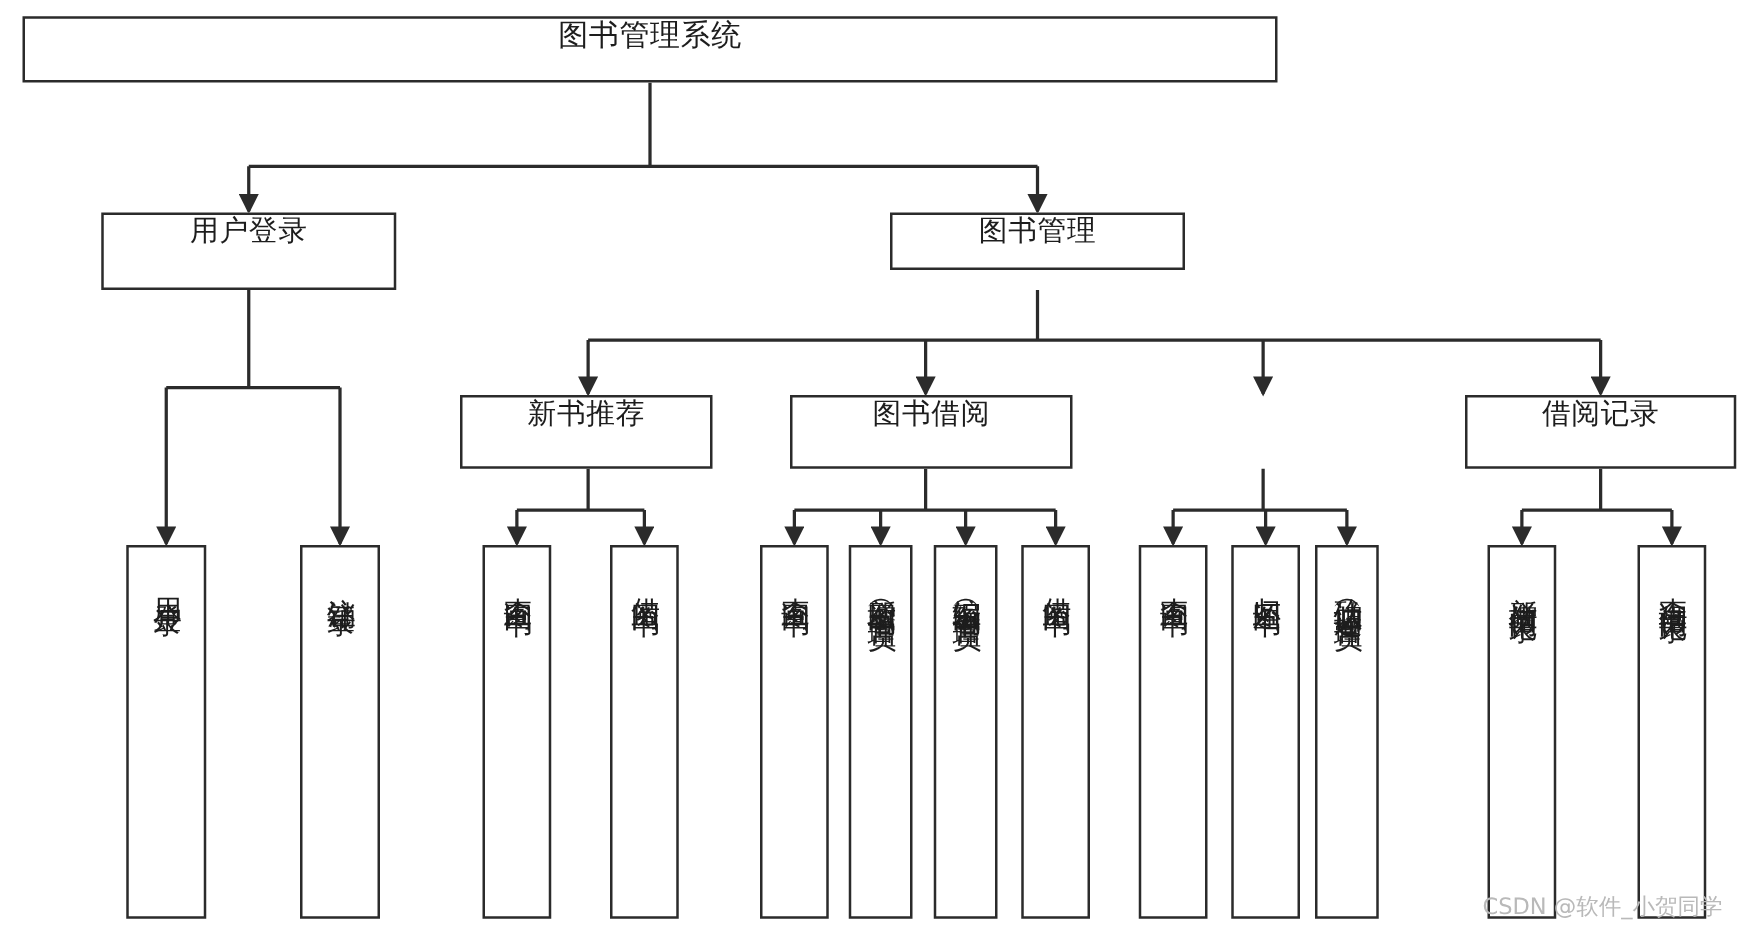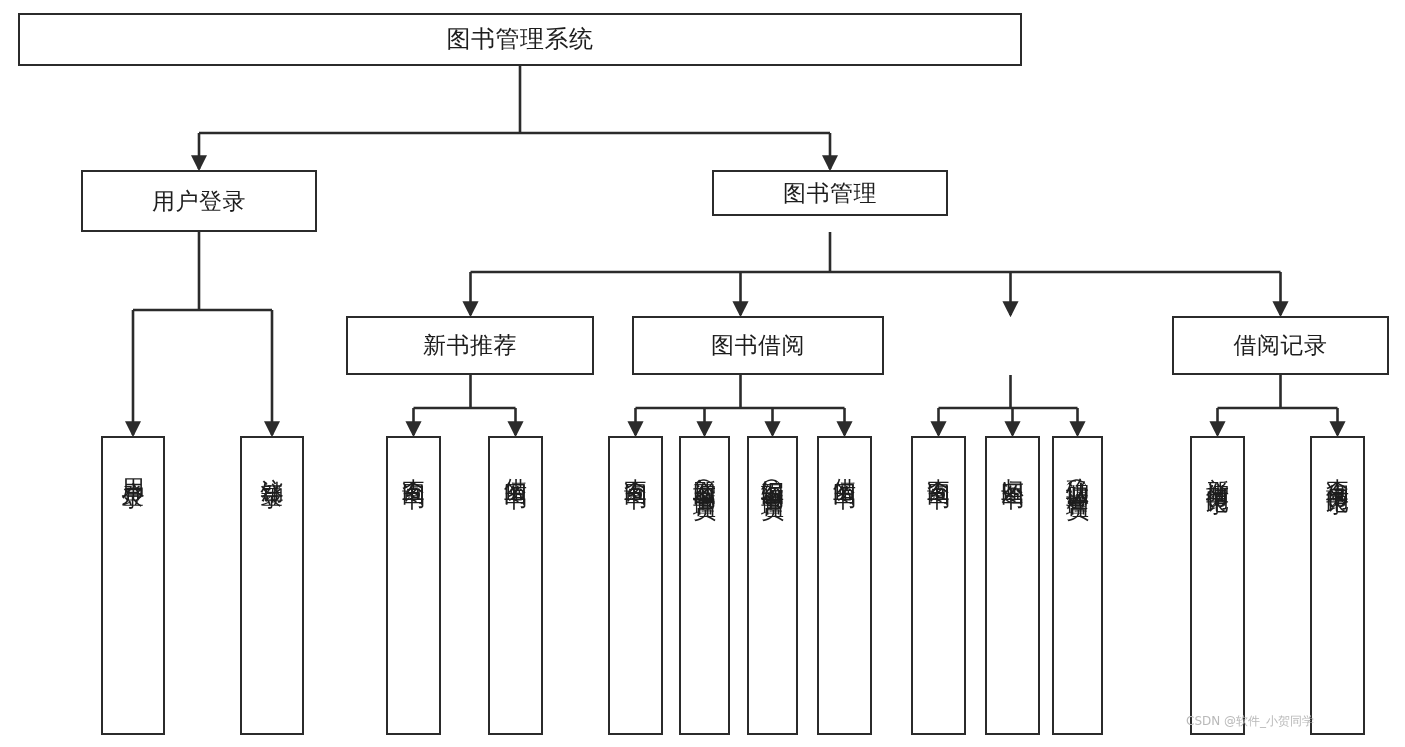--- a/index.html
+++ b/index.html
@@ -27,21 +27,20 @@
     width: 1405px;
     height: 747px;
     pointer-events: none;
   }
   .node {
     position: absolute;
     box-sizing: border-box;
     background: #ffffff;
     border: 2.5px solid #2b2b2b;
     display: flex;
-    align-items: center;
     justify-content: center;
     z-index: 3;
   }
   .node.horizontal .node-label {
     writing-mode: horizontal-tb;
     font-size: 23px;
     color: #1d1d1d;
     line-height: 1.15;
     letter-spacing: 0.5px;
     white-space: nowrap;
@@ -60,21 +59,21 @@
     line-height: 1.0;
     white-space: nowrap;
   }
   .node.root .node-label {
     font-size: 24px;
   }
   .watermark {
     position: absolute;
     left: 1186px;
     top: 713px;
-    font-size: 12px;
+    font-size: 18px;
     color: #b9b9b9;
     white-space: nowrap;
     z-index: 6;
     font-family: "DejaVu Sans", "Liberation Sans", sans-serif;
   }
 </style>
 </head>
 <body>
 
 <div id="diagram-root">
@@ -126,24 +125,24 @@
     <span class="node-label">图书管理系统</span>
   </div>
 
   <div class="node horizontal" style="left: 81px; top: 170px; width: 236px; height: 62px;">
     <span class="node-label">用户登录</span>
   </div>
   <div class="node horizontal" style="left: 712px; top: 170px; width: 236px; height: 46px;">
     <span class="node-label">图书管理</span>
   </div>
 
-  <div class="node horizontal" style="left: 346px; top: 316px; width: 248px; height: 59px;">
+  <div class="node horizontal" style="left: 368px; top: 316px; width: 202px; height: 59px;">
     <span class="node-label">新书推荐</span>
   </div>
-  <div class="node horizontal" style="left: 632px; top: 316px; width: 252px; height: 59px;">
+  <div class="node horizontal" style="left: 632px; top: 316px; width: 226px; height: 59px;">
     <span class="node-label">图书借阅</span>
   </div>
   <div class="node horizontal" style="left: 1172px; top: 316px; width: 217px; height: 59px;">
     <span class="node-label">借阅记录</span>
   </div>
 
   <div class="node vertical" style="left: 101px; top: 436px; width: 64px; height: 299px;">
     <span class="node-label">用户登录</span>
   </div>
   <div class="node vertical" style="left: 240px; top: 436px; width: 64px; height: 299px;">

